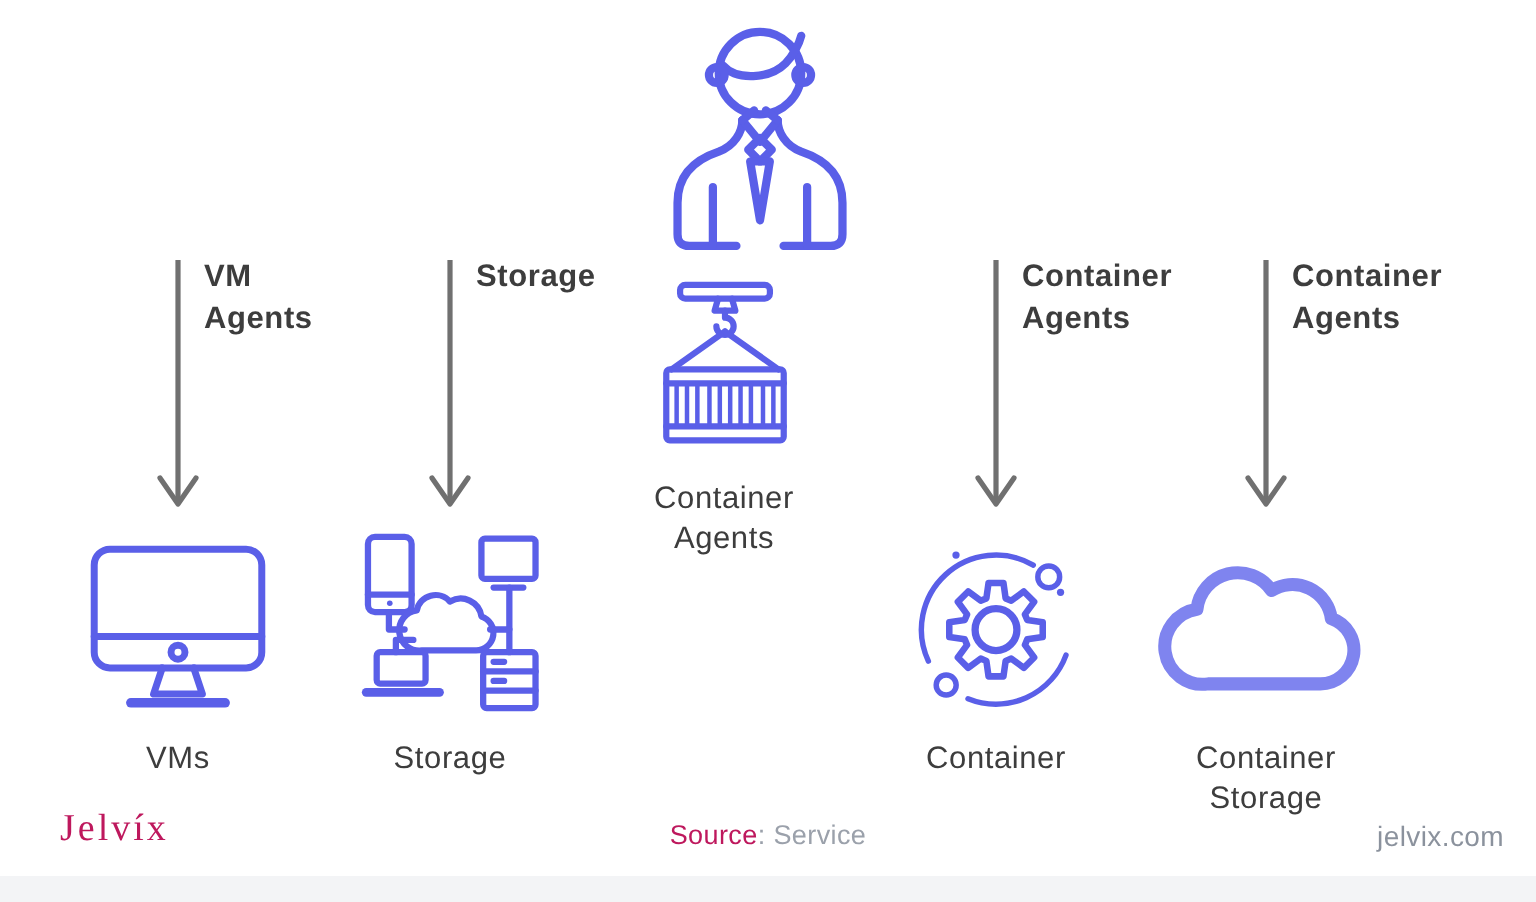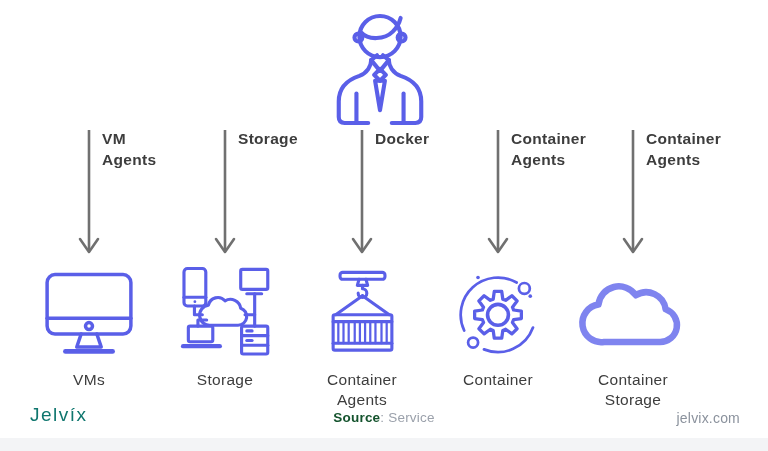--- a/index.html
+++ b/index.html
@@ -26,30 +26,30 @@
   .icon-box { height:102px; margin-top:2px; display:flex; align-items:center; justify-content:center; }
   .caption {
     margin-top:6px; text-align:center;
     font-size:15.5px; font-weight:400; color:var(--label,#3d3d3d);
     line-height:20px; letter-spacing:.3px;
   }
   .caption span { display:block; white-space:nowrap; }
 
   .footer-logo {
     position:absolute; left:30px; top:403px;
-    font-family:Liberation Sans, sans-serif;
-    font-size:19px; color:#0f766e; letter-spacing:1.5px; font-weight:400;
+    font-family:Liberation Serif, serif;
+    font-size:19px; color:#be185d; letter-spacing:1.5px; font-weight:400;
   }
   .footer-source {
     position:absolute; left:0; top:409px; width:100%; text-align:center;
     font-size:13.5px; color:#9ba1ab; letter-spacing:.2px;
   }
-  .footer-source b { color:#14532d; font-weight:700; }
+  .footer-source b { color:#be185d; font-weight:400; }
   .footer-site {
-    position:absolute; right:28px; top:409px;
+    position:absolute; right:16px; top:409px;
     font-size:14px; color:var(--footer-text,#8b929d); letter-spacing:.2px;
   }
   .bottom-strip { position:absolute; left:0; bottom:0; width:100%; height:14px; background:#f3f4f6; }
 </style>
 </head>
 <body>
 
 <div class="canvas">
 
   <div class="person">
@@ -134,30 +134,20 @@
         <path d="M24,70 V63 H34"></path>
       </svg>
     </div>
     <div class="caption">
       <span>Storage</span>
       <span></span>
     </div>
   </div>
 
   <div class="col" style="left:292px">
-    <div class="arrow-wrap">
-      <svg class="arrow-svg" width="24" height="128" viewBox="0 0 24 128" fill="none" stroke="currentColor" stroke-width="2.6" stroke-linecap="round" stroke-linejoin="round">
-        <line x1="12" y1="0" x2="12" y2="119"></line>
-        <path d="M3,109 L12,122 L21,109"></path>
-      </svg>
-      <div class="arrow-label">
-        <span>Docker</span>
-        <span></span>
-      </div>
-    </div>
     <div class="icon-box">
       <svg width="95" height="92" viewBox="0 0 110 104" class="icon-purple" fill="none" stroke="currentColor" stroke-width="3.6" stroke-linecap="round" stroke-linejoin="round">
         <rect x="29" y="5" width="52" height="8" rx="3"></rect>
         <path d="M51,13 L49,20 H61 L59,13"></path>
         <path d="M55,20 V24 A5,5 0 1 1 50,29"></path>
         <path d="M55,32 L24,54"></path>
         <path d="M55,32 L86,54"></path>
         <rect x="21" y="54" width="68" height="41" rx="2"></rect>
         <line x1="21" y1="62" x2="89" y2="62"></line>
         <line x1="21" y1="87" x2="89" y2="87"></line>

